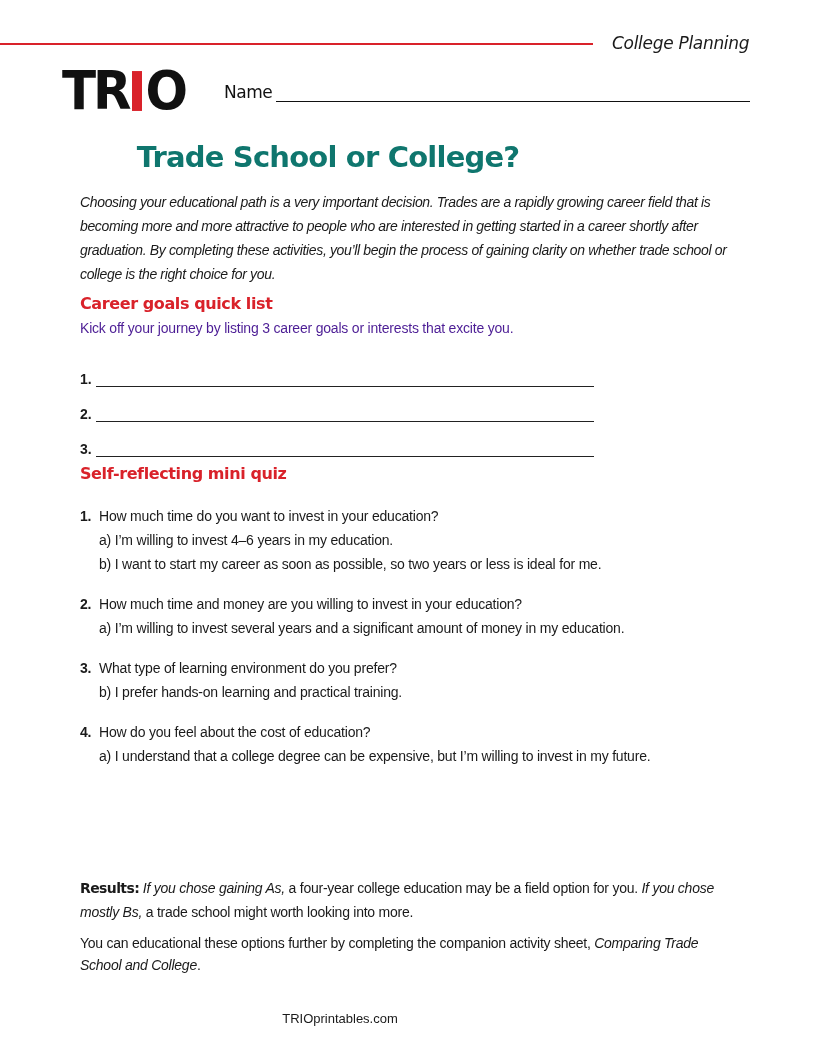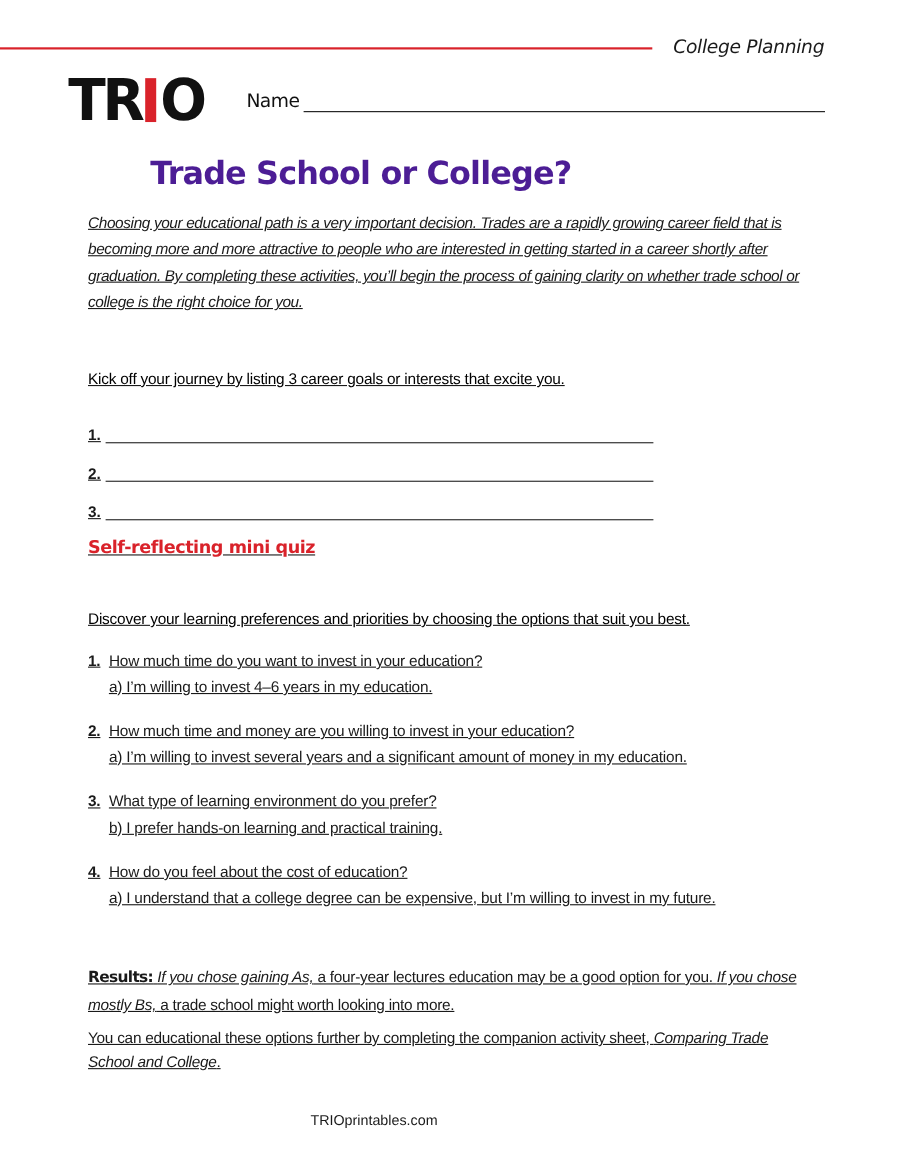--- a/index.html
+++ b/index.html
@@ -9,35 +9,35 @@
   .top-rule { position: absolute; left: 0; top: 43px; width: 593px; height: 2px; background: #d9222a; }
   .category { position: absolute; left: 612px; top: 33px; font-size: 17px; font-style: italic; color: #1a1a1a; font-family: "DejaVu Sans", sans-serif; letter-spacing: -0.3px; }
 
   .logo { position: absolute; left: 62px; top: 68px; height: 46px; display: flex; align-items: flex-end; font-family: "DejaVu Sans", sans-serif; font-weight: bold; font-size: 50px; line-height: 46px; letter-spacing: -3px; color: #111; transform: scaleY(1.05); }
   .logo .bar { display: inline-block; width: 10px; height: 38px; background: #d9222a; margin: 0 4px 4px 3px; }
 
   .name-row { position: absolute; left: 224px; top: 82px; display: flex; align-items: flex-end; text-align: right; }
   .name-label { font-family: "DejaVu Sans", sans-serif; font-size: 17px; color: #111; letter-spacing: -0.5px; }
   .name-line { width: 474px; height: 18px; border-bottom: 1.5px solid #111; margin-left: 4px; }
 
-  .title { position: absolute; left: 0; width: 656px; top: 140px; text-align: center; font-family: "DejaVu Sans", sans-serif; font-weight: bold; font-size: 29px; color: #4c1d95; letter-spacing: -0.8px; }
+  .title { position: absolute; left: 0; width: 656px; top: 140px; text-align: center; font-family: "DejaVu Sans", sans-serif; font-weight: bold; font-size: 29px; color: #0f766e; letter-spacing: -0.8px; }
 
-  .content { position: absolute; left: 80px; width: 660px; text-decoration: underline; }
+  .content { position: absolute; left: 80px; width: 660px; }
   .intro { top: 190px; font-style: italic; font-size: 14px; line-height: 24px; letter-spacing: -0.35px; color: #1a1a1a; }
 
   .h2 { font-family: "DejaVu Sans", sans-serif; font-weight: bold; font-size: 16px; color: #d9222a; letter-spacing: -0.4px; }
   .sec1 { top: 294px; }
   .sec1 .h2 { height: 24px; }
-  .p { font-size: 14px; line-height: 20px; color: #000000; letter-spacing: -0.2px; margin-top: 40px; }
+  .p { font-size: 14px; line-height: 20px; color: #4c1d95; letter-spacing: -0.2px; }
   .goal-lines { margin-top: 14px; }
   .goal-line { display: flex; align-items: flex-end; height: 35px; font-size: 14px; }
   .goal-line .num { font-weight: bold; width: 16px; }
   .goal-line .blank { width: 498px; height: 14px; border-bottom: 1px solid #222; margin-left: 0; background-image: repeating-linear-gradient(90deg, transparent 0 46px, #fff 46px 47px); }
 
-  .sec2 { top: 488px; }
+  .sec2 { top: 464px; }
   .sec2 .h2 { height: 24px; }
   .questions { margin-top: 16px; }
   .q { margin-bottom: 16px; font-size: 14px; line-height: 24px; letter-spacing: -0.2px; }
   .q .qline { display: flex; }
   .q .qnum { font-weight: bold; width: 19px; }
   .q .opt { padding-left: 19px; }
 
   .results { top: 876px; font-size: 14px; line-height: 24px; letter-spacing: -0.25px; }
   .results .lbl { font-weight: bold; font-family: "DejaVu Sans", sans-serif; font-size: 14px; letter-spacing: -0.6px; }
   .results .it { font-style: italic; }
@@ -61,47 +61,48 @@
 <div class="name-row">
   <span class="name-label">Name</span>
   <span class="name-line"></span>
 </div>
 
 <h1 class="title">Trade School or College?</h1>
 
 <p class="content intro">Choosing your educational path is a very important decision. Trades are a rapidly growing career field that is becoming more and more attractive to people who are interested in getting started in a career shortly after graduation. By completing these activities, you’ll begin the process of gaining clarity on whether trade school or college is the right choice for you.</p>
 
 <section class="content sec1">
+  <h2 class="h2">Career goals quick list</h2>
   <p class="p">Kick off your journey by listing 3 career goals or interests that excite you.</p>
   <div class="goal-lines">
     <div class="goal-line">
       <span class="num">1.</span>
       <span class="blank"></span>
     </div>
     <div class="goal-line">
       <span class="num">2.</span>
       <span class="blank"></span>
     </div>
     <div class="goal-line">
       <span class="num">3.</span>
       <span class="blank"></span>
     </div>
   </div>
 </section>
 
 <section class="content sec2">
   <h2 class="h2">Self-reflecting mini quiz</h2>
-  <p class="p">Discover your learning preferences and priorities by choosing the options that suit you best.</p>
   <div class="questions">
     <div class="q">
       <div class="qline">
           <span class="qnum">1.</span>
           <span>How much time do you want to invest in your education?</span>
         </div>
       <div class="opt">a) I’m willing to invest 4–6 years in my education.</div>
+      <div class="opt">b) I want to start my career as soon as possible, so two years or less is ideal for me.</div>
     </div>
     <div class="q">
       <div class="qline">
           <span class="qnum">2.</span>
           <span>How much time and money are you willing to invest in your education?</span>
         </div>
       <div class="opt">a) I’m willing to invest several years and a significant amount of money in my education.</div>
     </div>
     <div class="q">
       <div class="qline">
@@ -113,17 +114,17 @@
     <div class="q">
       <div class="qline">
           <span class="qnum">4.</span>
           <span>How do you feel about the cost of education?</span>
         </div>
       <div class="opt">a) I understand that a college degree can be expensive, but I’m willing to invest in my future.</div>
     </div>
   </div>
 </section>
 
-<p class="content results"><span class="lbl">Results:</span> <span class="it">If you chose gaining As,</span><span> a four-year lectures education may be a good option for you. </span><span class="it">If you chose mostly Bs,</span><span> a trade school might worth looking into more.</span></p>
+<p class="content results"><span class="lbl">Results:</span> <span class="it">If you chose gaining As,</span><span> a four-year college education may be a field option for you. </span><span class="it">If you chose mostly Bs,</span><span> a trade school might worth looking into more.</span></p>
 
 <p class="content followup"><span>You can educational these options further by completing the companion activity sheet, </span><span class="it">Comparing Trade School and College</span><span>.</span></p>
 
 <div class="footer">TRIOprintables.com</div>
 
 </body></html>

